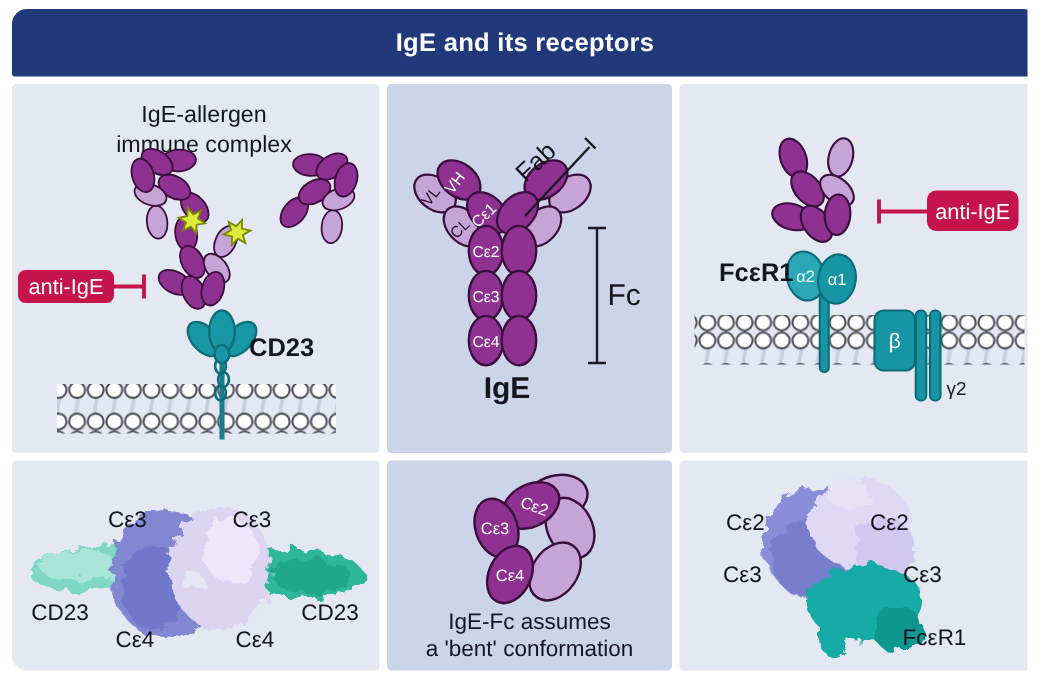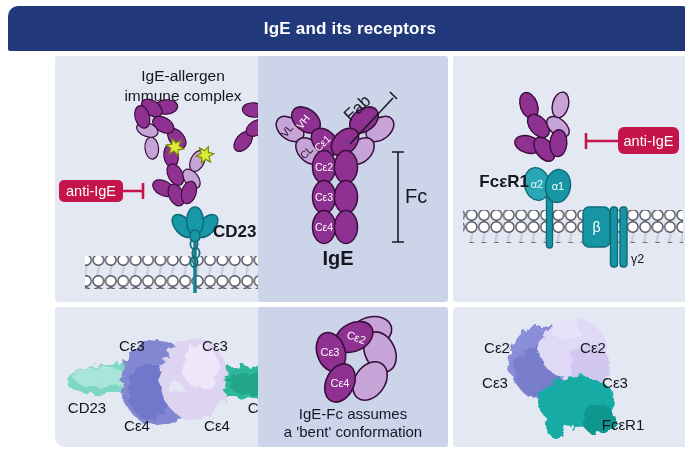--- a/index.html
+++ b/index.html
@@ -6,21 +6,21 @@
   .figure{position:relative;width:685px;height:454px;background:#fff;overflow:hidden;
           font-family:"Liberation Sans",sans-serif;text-decoration:underline;}
   .header{position:absolute;left:8px;top:6px;width:684px;height:45px;background:#21397B;
           border-radius:10px 10px 2px 2px;display:flex;align-items:center;justify-content:center;
           color:#fff;font-size:17px;font-weight:bold;letter-spacing:.2px;}
   .panel{position:absolute;border-radius:3px;overflow:hidden;}
   .bg-light{background:#E4E8F3;}
   .bg-mid{background:#CBD4E9;}
   .r1{top:56px;height:246px;}
   .r2{top:307px;height:140px;}
-  .c1{left:8px;width:245px;margin-left:47px;}
+  .c1{left:8px;width:245px;}
   .c2{left:258px;width:190px;}
   .c3{left:453px;width:239px;}
   .p4{border-bottom-left-radius:10px;}
   .p6{border-bottom-right-radius:10px;}
   svg.art{position:absolute;left:0;top:0;}
   text{font-family:"Liberation Sans",sans-serif;}
 </style>
 </head>
 <body>
 

